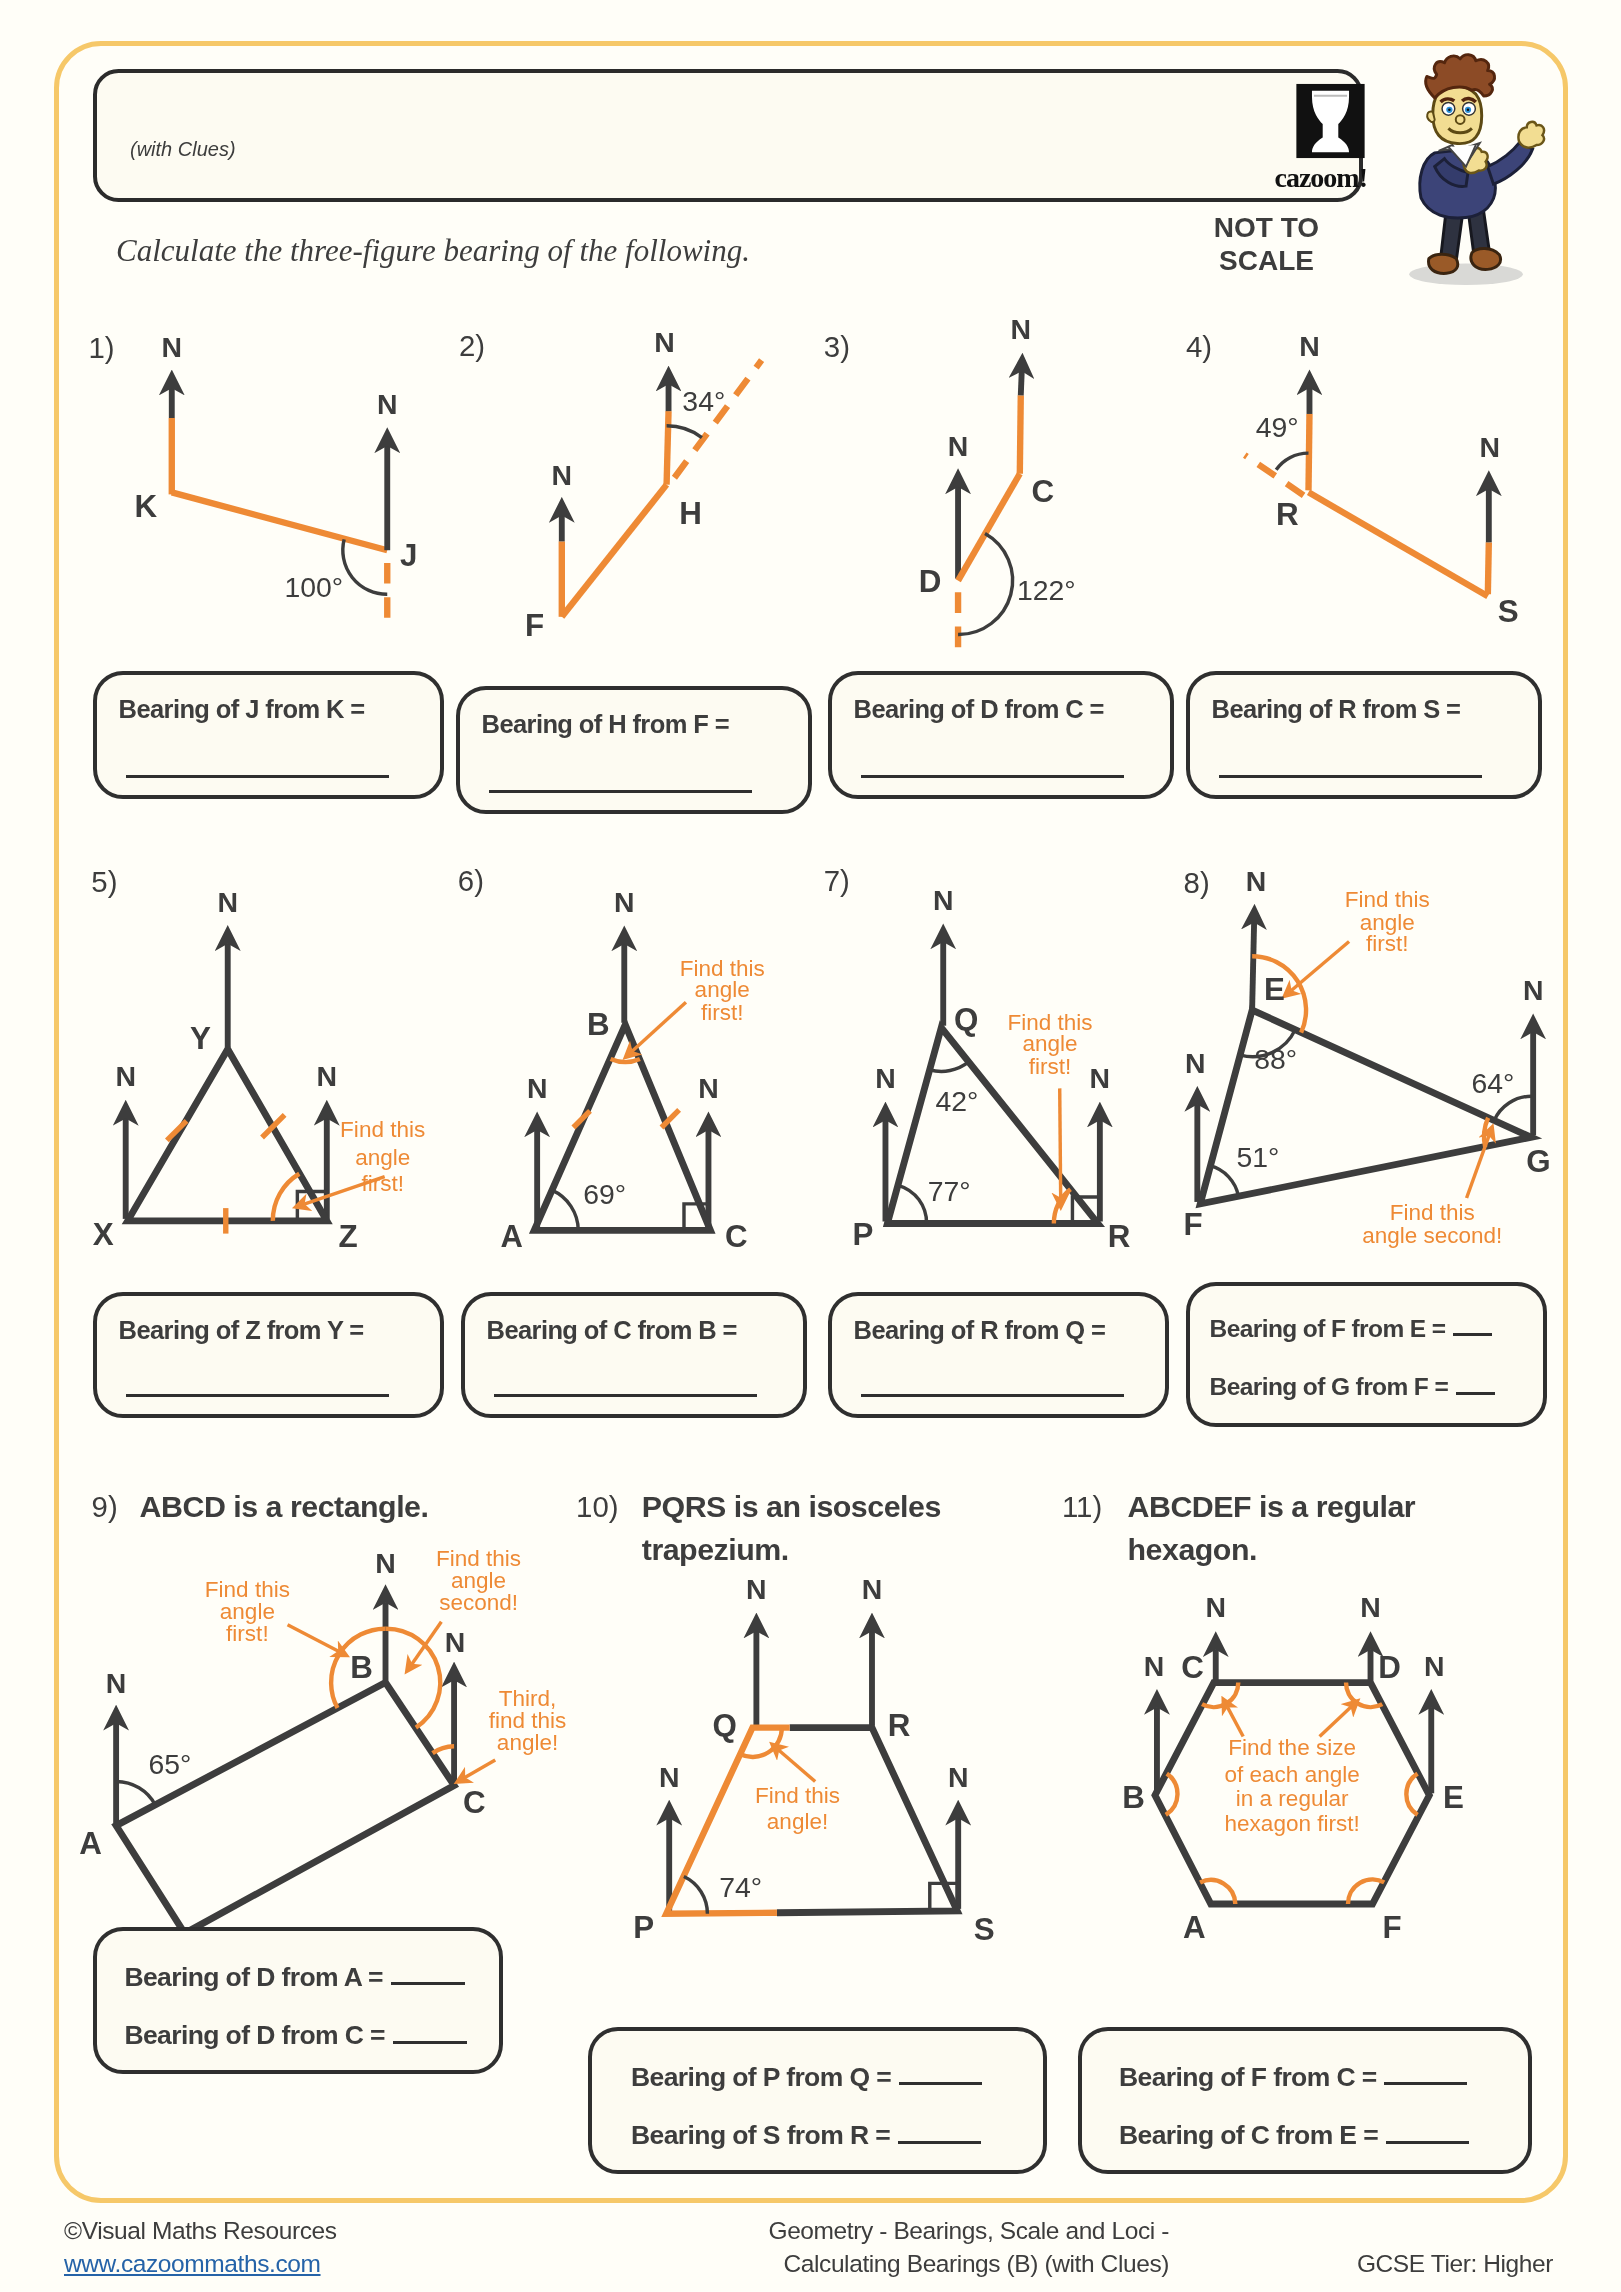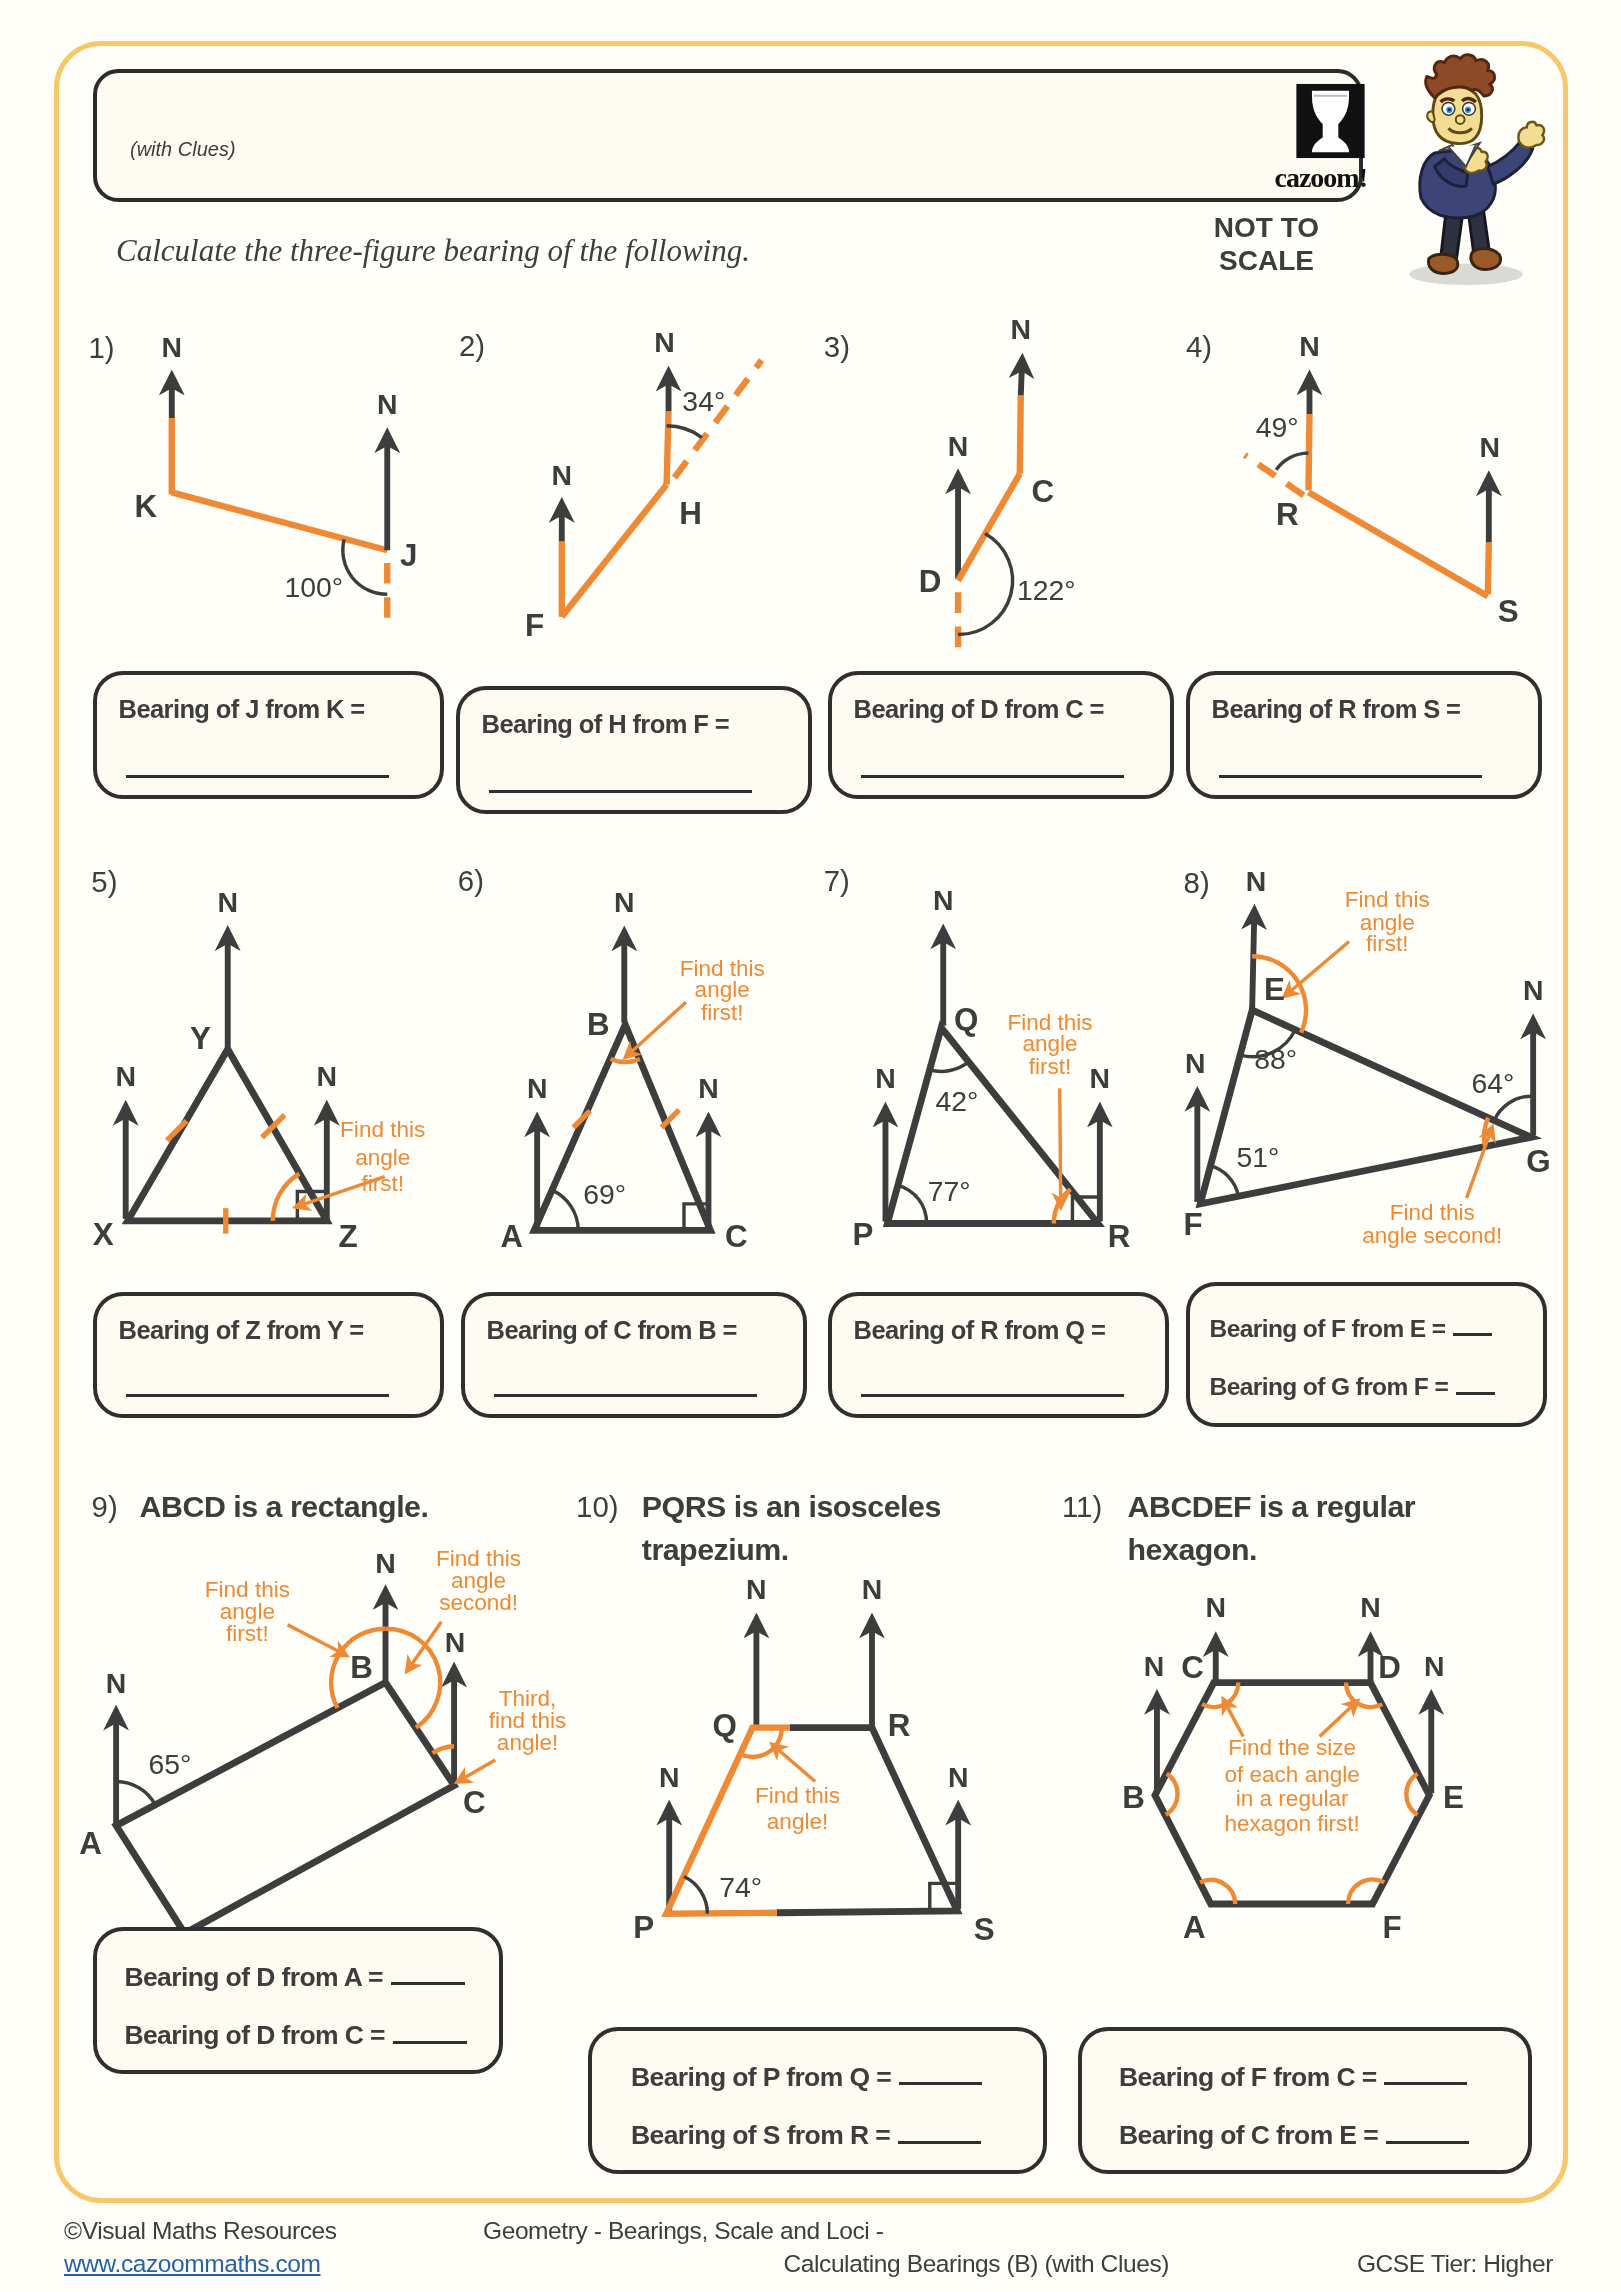--- a/index.html
+++ b/index.html
@@ -413,16 +413,16 @@
   <div class="ans2" style="left:39px;top:23.5px;font-size:26.5px"><span>Bearing of P from Q =</span><span class="blank" style="width:83px"></span></div>
   <div class="ans2" style="left:39px;top:82px;font-size:26.5px"><span>Bearing of S from R =</span><span class="blank" style="width:83px"></span></div>
 </div>
 <div class="abs ansbox" style="left:1078px;top:2027px;width:446px;height:139px">
   <div class="ans2" style="left:37px;top:23.5px;font-size:26.5px"><span>Bearing of F from C =</span><span class="blank" style="width:83px"></span></div>
   <div class="ans2" style="left:37px;top:82px;font-size:26.5px"><span>Bearing of C from E =</span><span class="blank" style="width:83px"></span></div>
 </div>
 
 <div class="abs footer-txt" style="left:64px;top:2217px">©Visual Maths Resources</div>
 <div class="abs footer-txt link" style="left:64px;top:2250px">www.cazoommaths.com</div>
-<div class="abs footer-txt" style="left:483px;top:2217px;width:686px;text-align:left">Geometry - Bearings, Scale and Loci -</div>
+<div class="abs footer-txt" style="left:483px;top:2217px;width:686px;text-align:right">Geometry - Bearings, Scale and Loci -</div>
 <div class="abs footer-txt" style="left:483px;top:2250px;width:686px;text-align:right">Calculating Bearings (B) (with Clues)</div>
 <div class="abs footer-txt" style="left:1274px;top:2250px;width:279px;text-align:right">GCSE Tier: Higher</div>
 
 
 </body></html>

